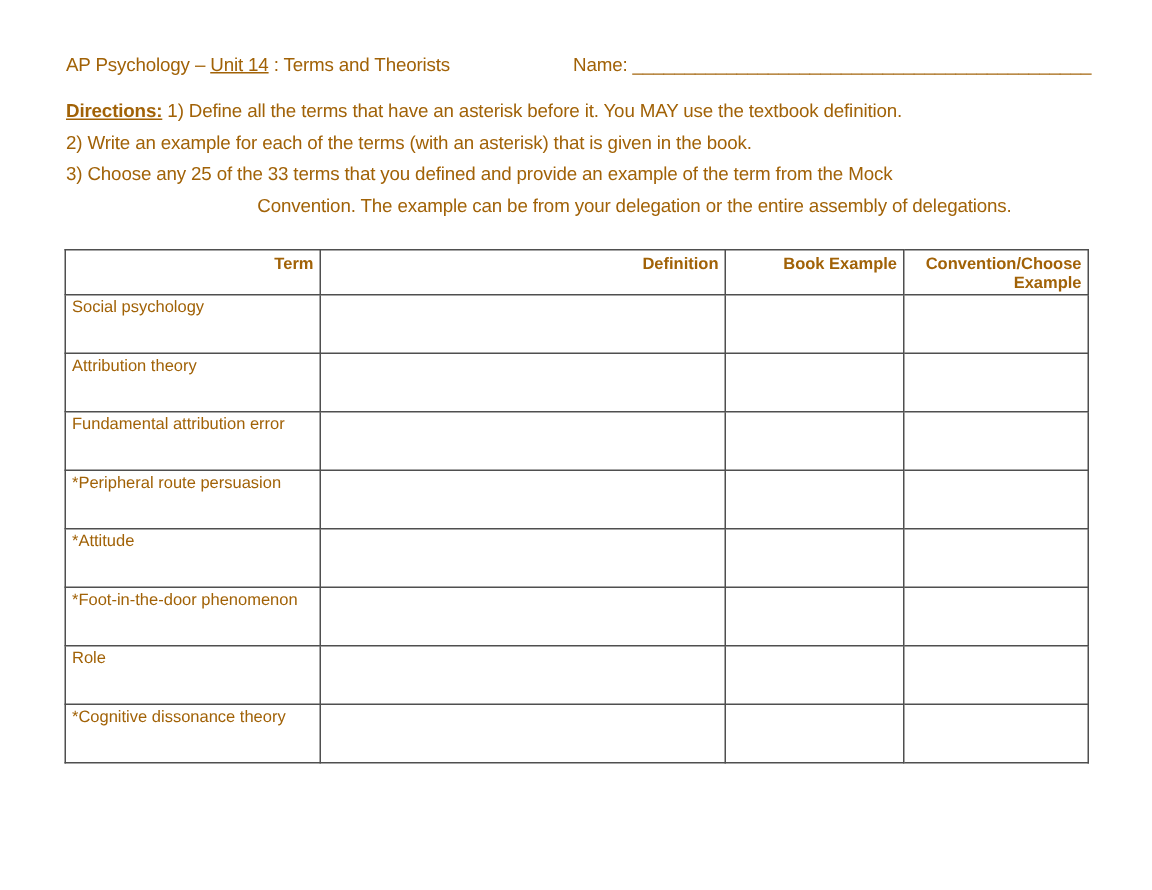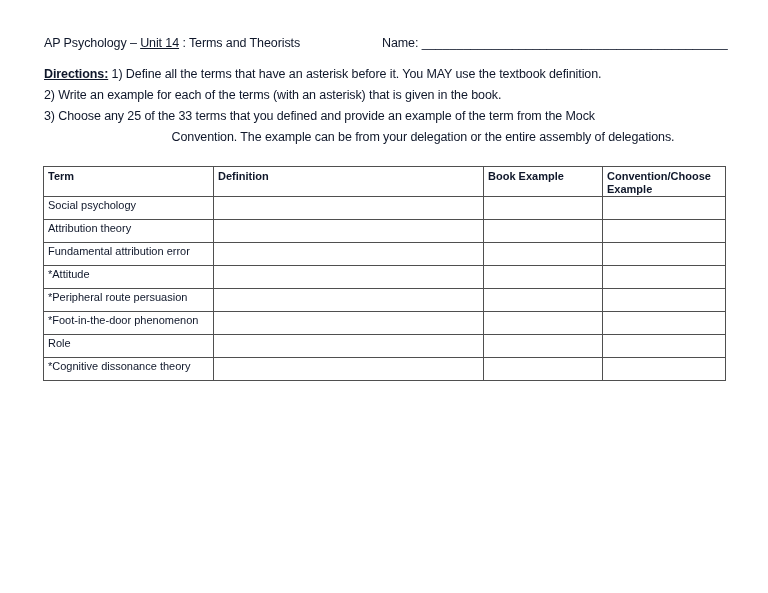--- a/index.html
+++ b/index.html
@@ -3,21 +3,21 @@
 <meta charset="utf-8">
 <style>
   * { margin: 0; padding: 0; box-sizing: border-box; }
   html, body { background: #ffffff; }
   .page {
     position: relative;
     width: 768px;
     height: 593px;
     background: #ffffff;
     font-family: "Liberation Sans", sans-serif;
-    color: #0f172a;
+    color: #a16207;
     overflow: hidden;
   }
   .title-line {
     position: absolute;
     left: 44px;
     top: 36px;
     font-size: 12.5px;
     letter-spacing: -0.1px;
     white-space: nowrap;
   }
@@ -55,28 +55,28 @@
     table-layout: fixed;
     font-size: 11px;
   }
   .terms-table th, .terms-table td {
     border: 1px solid #4f4f4f;
     vertical-align: top;
     overflow: hidden;
   }
   .terms-table th {
     font-weight: bold;
-    text-align: left;
+    text-align: right;
     padding: 3px 4px 0 4px;
     line-height: 13px;
     height: 27px;
   }
   .terms-table td {
     padding: 2px 4px 0 4px;
-    height: 23px;
+    height: 39px;
     line-height: 13px;
     text-align: left;
     font-weight: normal;
   }
 </style>
 </head>
 <body>
 
 <div class="page">
 
@@ -125,27 +125,27 @@
         <td></td>
         <td></td>
       </tr>
       <tr>
         <td>Fundamental attribution error</td>
         <td></td>
         <td></td>
         <td></td>
       </tr>
       <tr>
-        <td>*Attitude</td>
+        <td>*Peripheral route persuasion</td>
         <td></td>
         <td></td>
         <td></td>
       </tr>
       <tr>
-        <td>*Peripheral route persuasion</td>
+        <td>*Attitude</td>
         <td></td>
         <td></td>
         <td></td>
       </tr>
       <tr>
         <td>*Foot-in-the-door phenomenon</td>
         <td></td>
         <td></td>
         <td></td>
       </tr>

